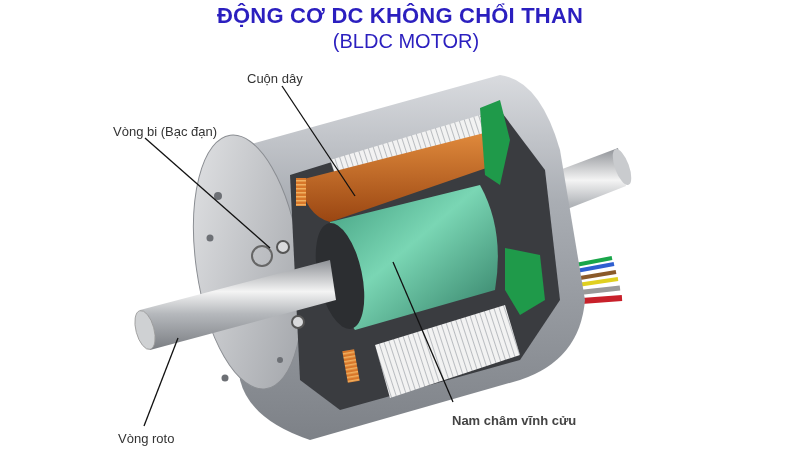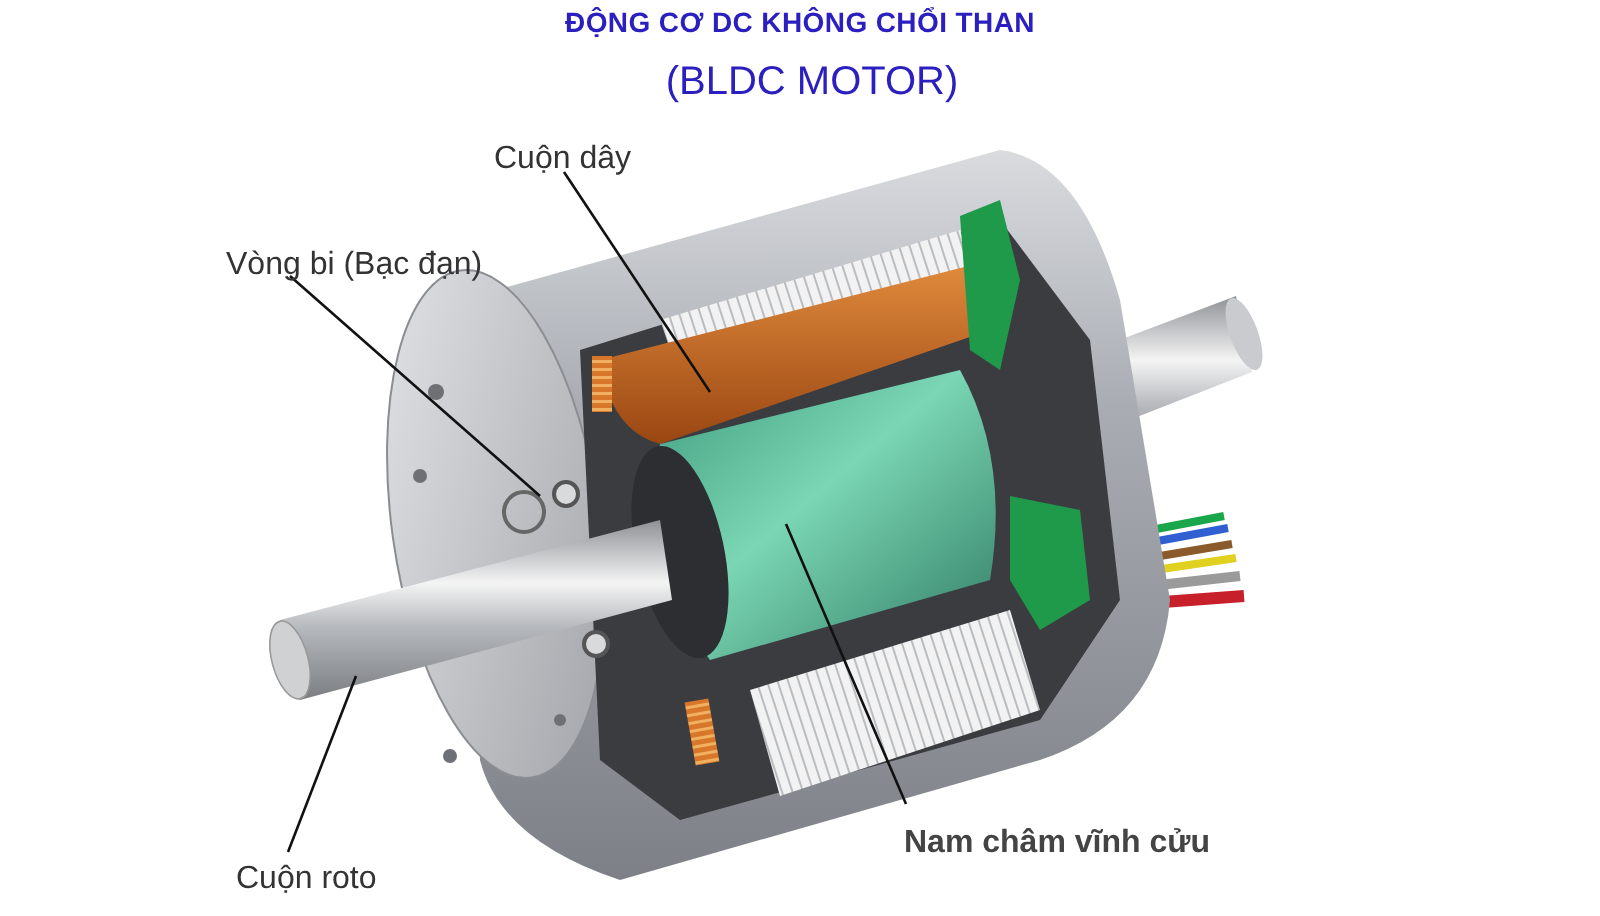--- a/index.html
+++ b/index.html
@@ -1,23 +1,23 @@
 <!DOCTYPE html>
 <html><head>
 <meta charset="utf-8">
 <style>
   html, body { margin: 0; padding: 0; background: #ffffff; }
   body { width: 800px; height: 458px; overflow: hidden; position: relative;
          font-family: "Liberation Sans", "DejaVu Sans", sans-serif; }
   .title { position: absolute; left: 0; width: 800px; text-align: center;
            color: #2b1fbf; margin: 0; }
-  .title-main { top: 3px; font-size: 14px; font-weight: bold; letter-spacing: 0.2px; }
+  .title-main { top: 3px; font-size: 22px; font-weight: bold; letter-spacing: 0.2px; }
   .title-sub { top: 30px; font-size: 20px; font-weight: normal; left: 6px; }
   .scene { position: absolute; left: 0; top: 0; width: 800px; height: 458px; }
-  .label { position: absolute; font-size: 16px; color: #333333; white-space: nowrap; }
+  .label { position: absolute; font-size: 13px; color: #333333; white-space: nowrap; }
   .label-coil { left: 247px; top: 71px; }
   .label-bearing { left: 113px; top: 124px; }
   .label-shaft { left: 118px; top: 431px; }
   .label-magnet { left: 452px; top: 413px; font-weight: bold; color: #444; }
 </style>
 </head>
 <body>
 
 <h1 class="title title-main">ĐỘNG CƠ DC KHÔNG CHỔI THAN</h1>
 <h2 class="title title-sub">(BLDC MOTOR)</h2>
@@ -121,14 +121,14 @@
   <g stroke="#111" stroke-width="1.3">
     <line x1="282" y1="86" x2="355" y2="196"></line>
     <line x1="145" y1="138" x2="270" y2="248"></line>
     <line x1="178" y1="338" x2="144" y2="426"></line>
     <line x1="393" y1="262" x2="453" y2="402"></line>
   </g>
 </svg>
 
 <div class="label label-coil">Cuộn dây</div>
 <div class="label label-bearing">Vòng bi (Bạc đạn)</div>
-<div class="label label-shaft">Cuộn roto</div>
+<div class="label label-shaft">Vòng roto</div>
 <div class="label label-magnet">Nam châm vĩnh cửu</div>
 
 </body></html>

